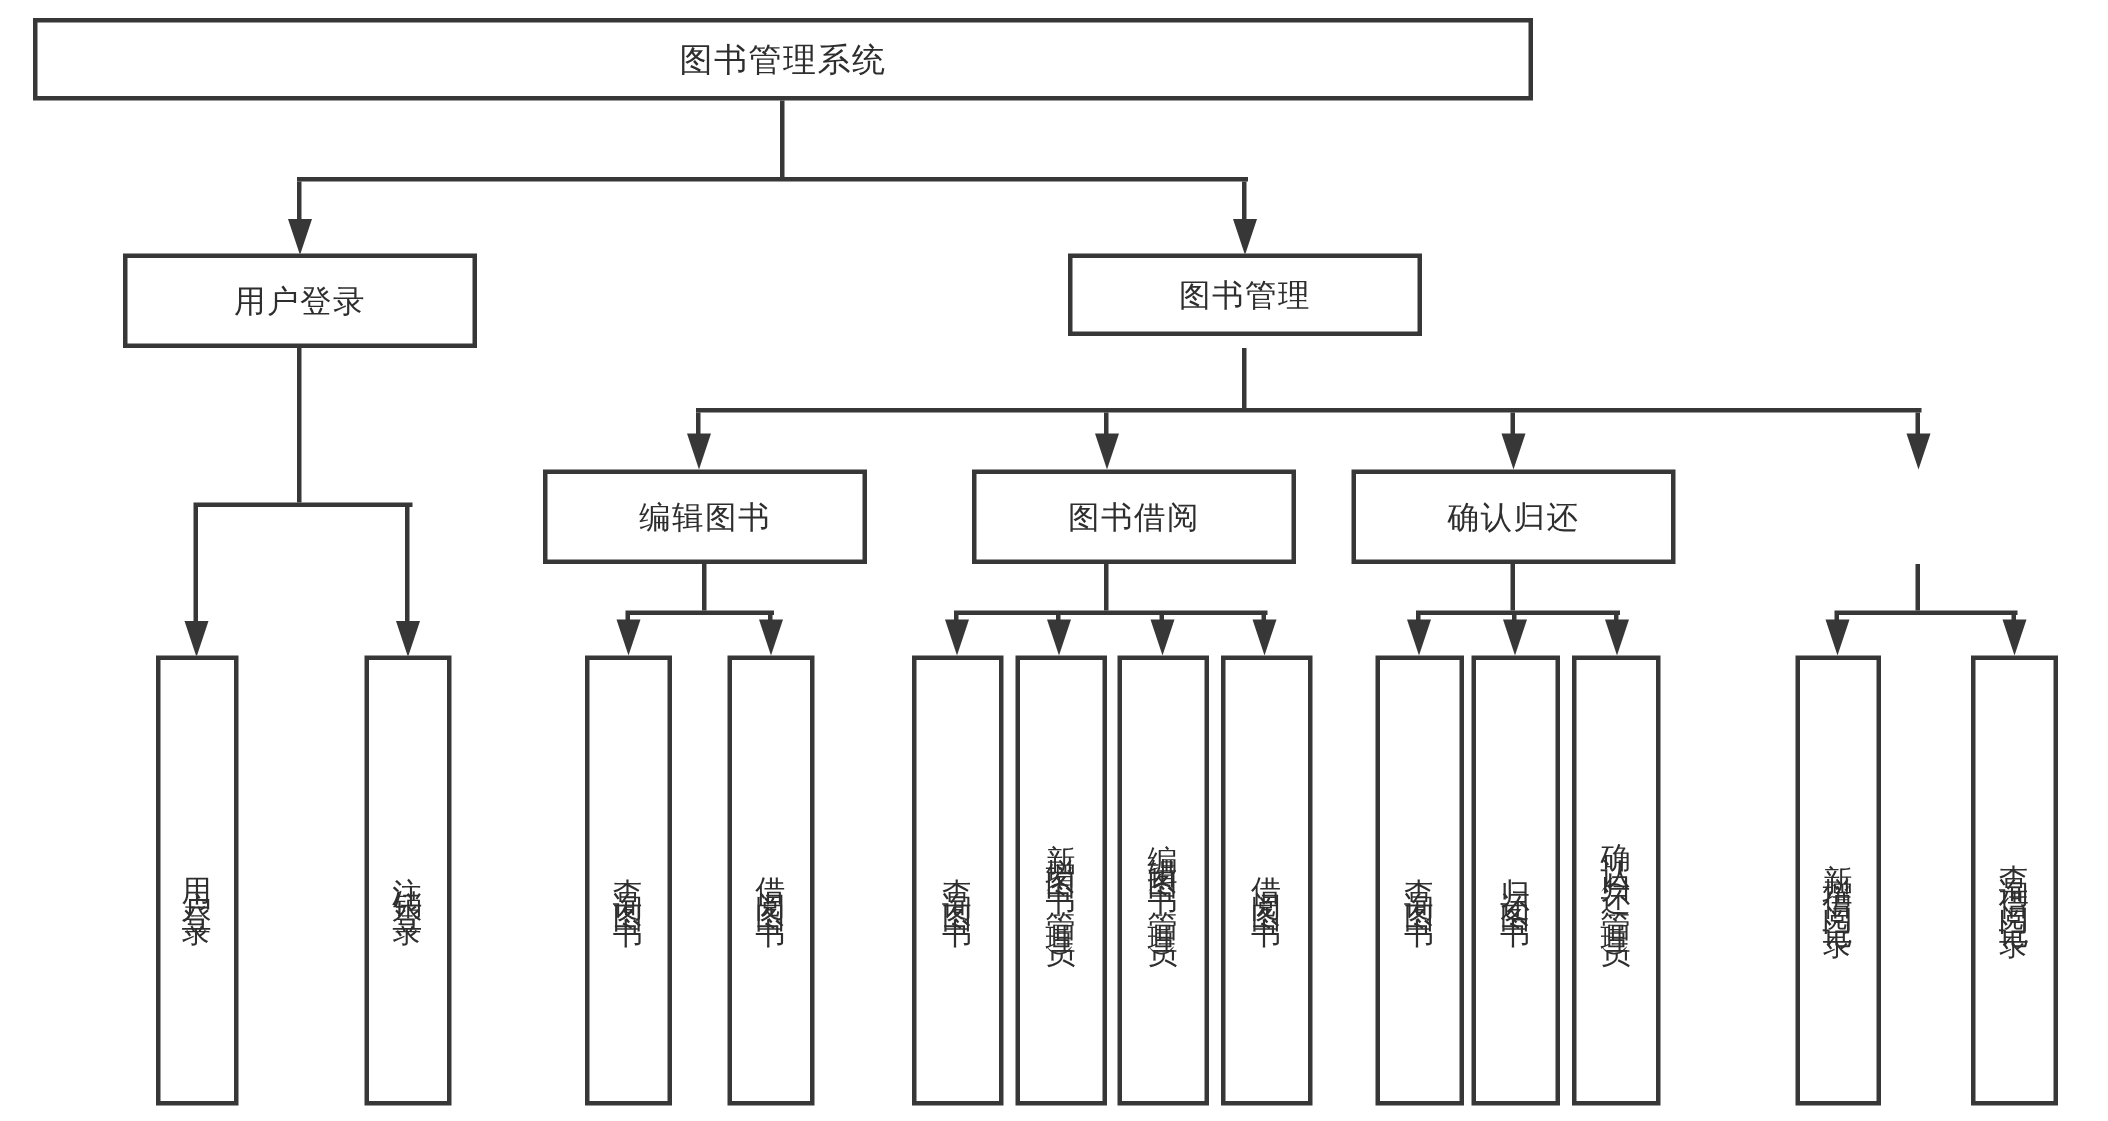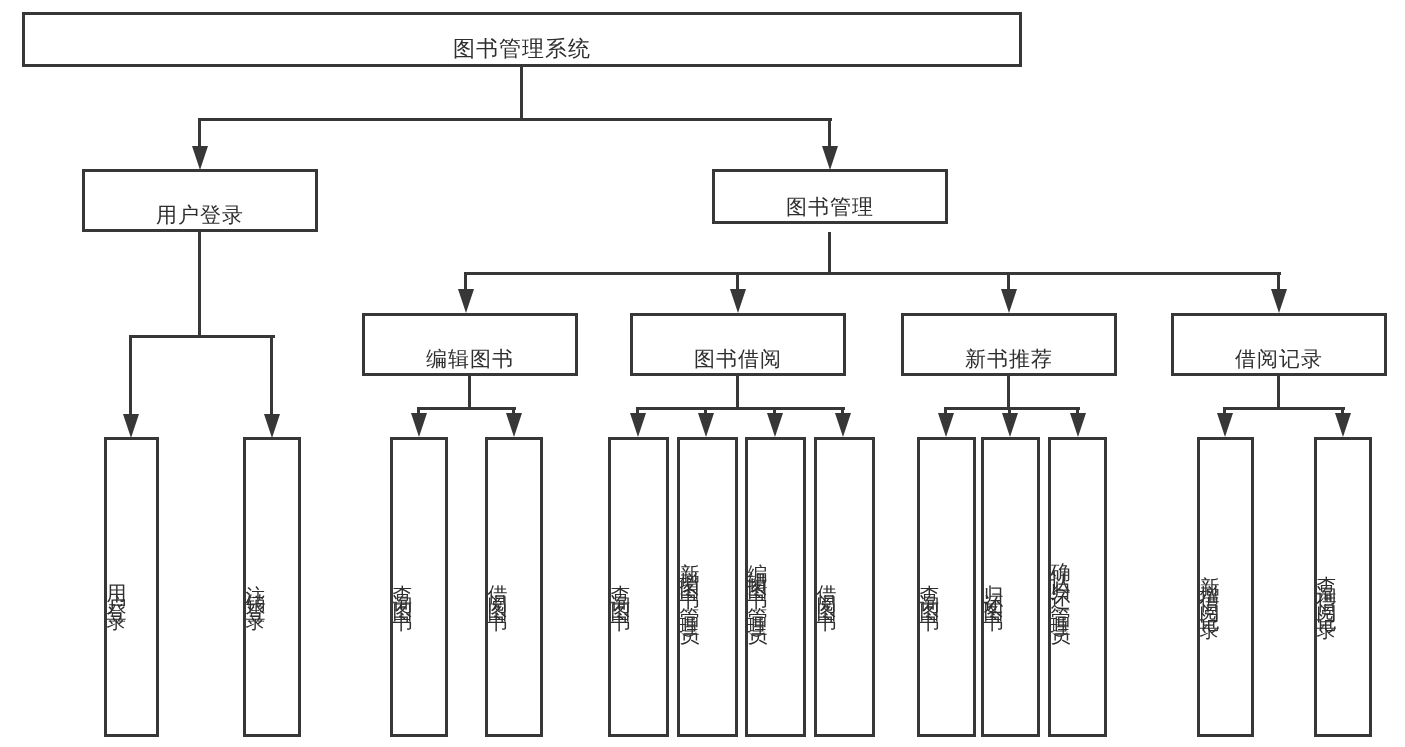--- a/index.html
+++ b/index.html
@@ -10,21 +10,21 @@
     background: #ffffff;
     font-family: "DejaVu Sans", "Liberation Sans", sans-serif;
     overflow: hidden;
   }
   .box {
     position: absolute;
     box-sizing: border-box;
     border: 3px solid #373737;
     background: #ffffff;
     display: flex;
-    align-items: flex-end;
+    align-items: center;
     justify-content: center;
     color: #2e2e2e;
     text-align: center;
   }
   .hbox { font-size: 21px; letter-spacing: 1px; }
   .rootbox { font-size: 22px; letter-spacing: 1px; }
   .vbox {
     writing-mode: vertical-rl;
     text-orientation: mixed;
     font-size: 20px;
@@ -88,28 +88,25 @@
   <div class="vline" style="left:736px; top:275px; height:17px;"></div>
   <div class="arrow" style="left:730px; top:289px;"></div>
   <div class="vline" style="left:1007px; top:275px; height:17px;"></div>
   <div class="arrow" style="left:1001px; top:289px;"></div>
   <div class="vline" style="left:1277px; top:275px; height:17px;"></div>
   <div class="arrow" style="left:1271px; top:289px;"></div>
 
   <div class="box hbox" style="left:362px; top:313px; width:216px; height:63px;">
     <span>编辑图书</span>
   </div>
-  <div class="box hbox" style="left:630px; top:313px; width:216px; height:63px;">
+  <div class="box hbox" style="left:648px; top:313px; width:216px; height:63px;">
     <span>图书借阅</span>
   </div>
   <div class="box hbox" style="left:901px; top:313px; width:216px; height:63px;">
-    <span>新书推荐</span>
-  </div>
-  <div class="box hbox" style="left:1171px; top:313px; width:216px; height:63px;">
-    <span>借阅记录</span>
+    <span>确认归还</span>
   </div>
 
   <div class="vline" style="left:468px; top:376px; height:31px;"></div>
   <div class="hline" style="left:417px; top:407px; width:99px;"></div>
   <div class="vline" style="left:417px; top:410px; height:7px;"></div>
   <div class="arrow" style="left:411px; top:413px;"></div>
   <div class="vline" style="left:512px; top:410px; height:7px;"></div>
   <div class="arrow" style="left:506px; top:413px;"></div>
 
   <div class="vline" style="left:736px; top:376px; height:31px;"></div>

